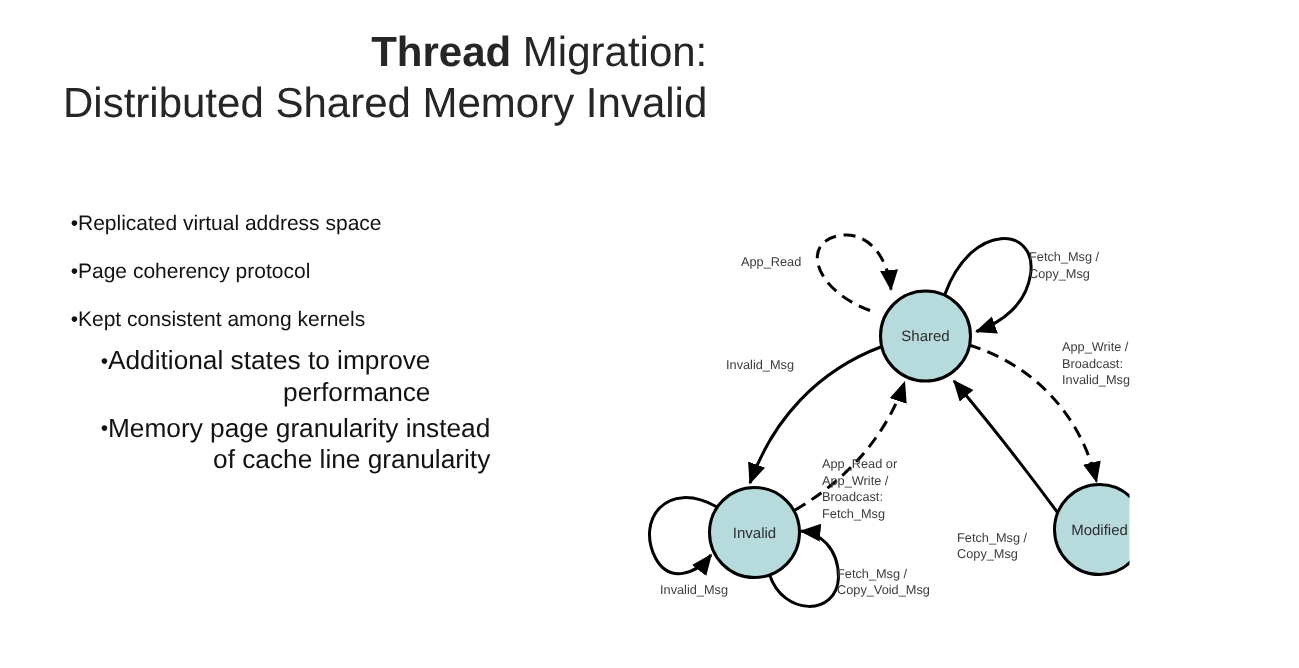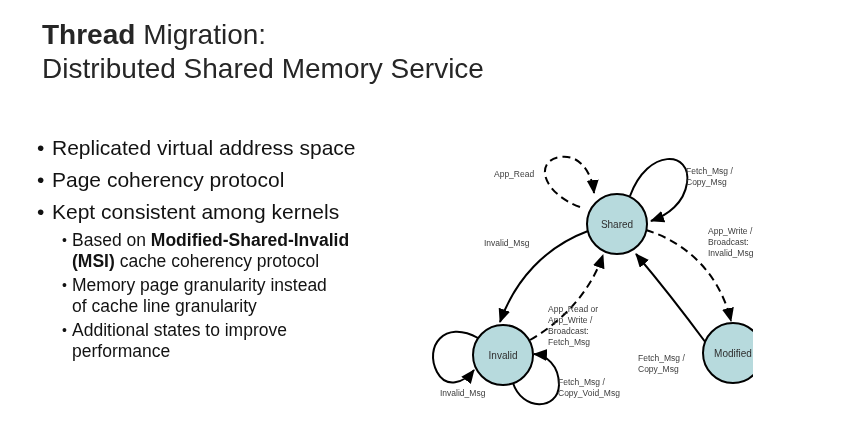--- a/index.html
+++ b/index.html
@@ -1,26 +1,27 @@
 <!DOCTYPE html>
 <html><head>
 <meta charset="utf-8">
 <style>
   html,body{margin:0;padding:0;background:#fff;}
   .slide{
     position:relative;width:753px;height:445px;background:#ffffff;overflow:hidden;
     font-family:"Liberation Sans",sans-serif;
+    text-align:right;
   }
   
   .title{position:absolute;left:42px;top:18px;color:#262626;}
   .title .line{font-size:28px;line-height:34px;font-weight:400;}
   .title .bold{font-weight:700;}
   
   .bullets{position:absolute;left:37px;top:132px;width:400px;color:#121212;}
-  .b-item{display:flex;font-size:21px;line-height:32px;}
+  .b-item{display:flex;font-size:14px;line-height:32px;}
   .b-item .marker{width:15px;flex:none;}
   .sub-list{margin:2px 0 0 25px;}
   .s-item{display:flex;font-size:17.5px;line-height:21px;margin-bottom:3px;}
   .s-item .marker{width:10px;flex:none;font-size:14px;}
   .marker::before{content:"\2022";}
   b{font-weight:700;}
   
   .diagram{position:absolute;left:430px;top:135px;width:436px;height:300px;}
   .diagram svg{overflow:visible;}
   .edge{fill:none;stroke:#000;stroke-width:2;}
@@ -31,21 +32,21 @@
   
   .logo{position:absolute;left:773px;top:2px;width:90px;height:104px;}
 </style>
 </head>
 <body>
 
 <div class="slide">
 
   <div class="title">
     <div class="line"><span class="bold">Thread</span><span> Migration:</span></div>
-    <div class="line">Distributed Shared Memory Service</div>
+    <div class="line">Distributed Shared Memory Invalid</div>
   </div>
 
   <svg class="logo" viewBox="0 0 90 104" aria-hidden="true">
 
     <path d="M45,26 C22,28 12,52 13,78 C14,96 26,102 45,102 C64,102 77,95 77,77 C78,50 68,28 45,26 z" fill="#0e0e0e"></path>
 
     <ellipse cx="46" cy="72" rx="21" ry="27" fill="#fbfbfb"></ellipse>
 
     <path d="M30,32 C18,14 28,0 45,1 C61,2 69,9 67,25 C65,38 56,45 46,43 C38,41 34,40 30,32 z" fill="#76713c" stroke="#3c3820" stroke-width="1"></path>
     <path d="M38,5 C47,0 60,3 64,13 C67,21 62,29 53,30 C45,31 38,25 37,17 z" fill="#a54a30" opacity="0.75"></path>
@@ -81,29 +82,25 @@
       <span class="marker"></span>
       <span>Page coherency protocol</span>
     </div>
     <div class="b-item">
       <span class="marker"></span>
       <span>Kept consistent among kernels</span>
     </div>
     <div class="sub-list">
       <div class="s-item">
         <span class="marker"></span>
-        <span><span>Based on </span><b>Modified-Shared-Invalid</b><br><b>(MSI)</b><span> cache coherency protocol</span></span>
+        <span><span>Additional states to improve</span><br><span>performance</span></span>
       </div>
       <div class="s-item">
         <span class="marker"></span>
         <span><span>Memory page granularity instead</span><br><span>of cache line granularity</span></span>
-      </div>
-      <div class="s-item">
-        <span class="marker"></span>
-        <span><span>Additional states to improve</span><br><span>performance</span></span>
       </div>
     </div>
   </div>
 
   <div class="diagram">
     <svg width="436" height="300" viewBox="0 0 436 300">
       <defs>
         <marker id="arrow" markerWidth="9" markerHeight="8" refX="6.5" refY="3" orient="auto">
           <path d="M0,0 L7,3 L0,6 z" fill="#000"></path>
         </marker>

